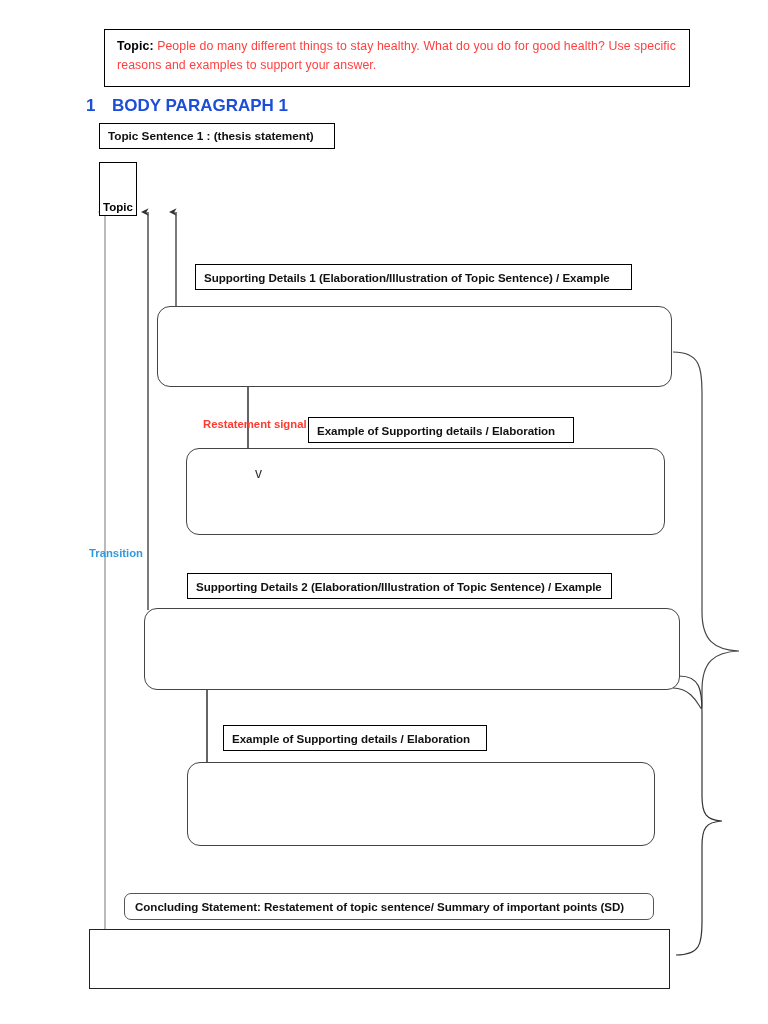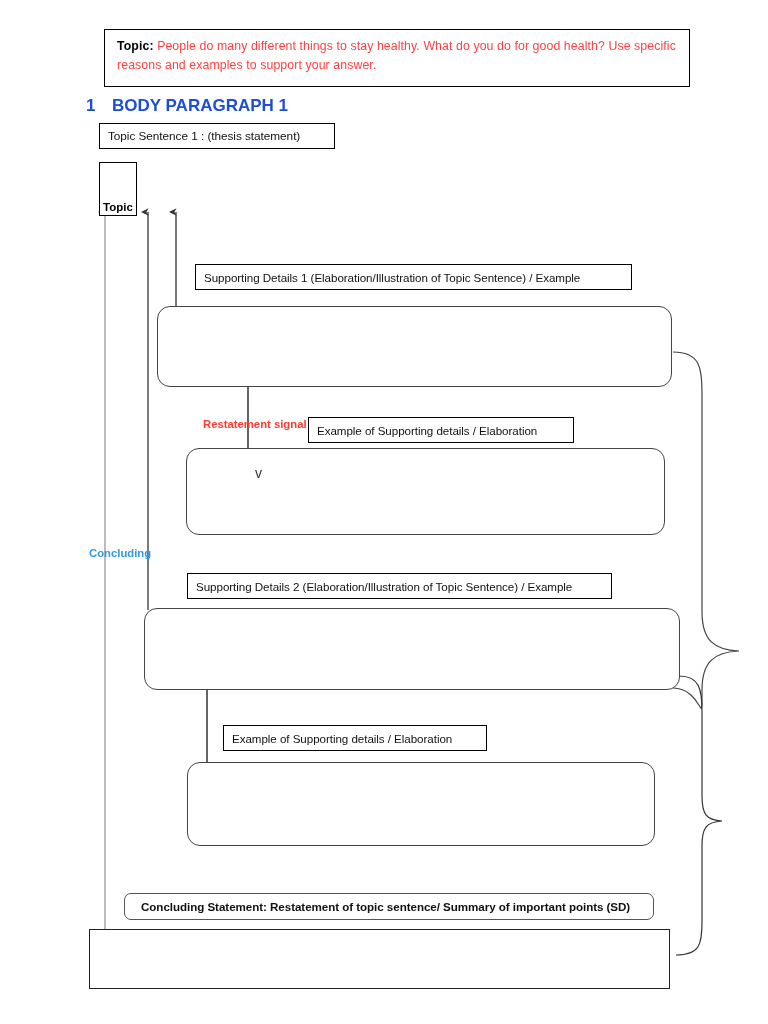--- a/index.html
+++ b/index.html
@@ -42,21 +42,21 @@
   }
   #para-heading .num { display:inline-block; width: 26px; }
 
   
   .labelbox {
     border: 1px solid #000;
     background: #fff;
     display: flex;
     align-items: center;
     font-size: 11.6px;
-    font-weight: normal;
+    font-weight: bold;
     color: #111;
     padding: 12px 8px;
     letter-spacing: -0.05px;
     white-space: nowrap;
   }
 
   #topic-sentence-box { left: 99px; top: 123px; width: 236px; height: 26px; font-size: 11.8px; }
   #sd1-label  { left: 195px; top: 264px; width: 437px; height: 26px; }
   #sd1-ex-label { left: 308px; top: 417px; width: 266px; height: 25px; }
   #sd2-label  { left: 187px; top: 573px; width: 425px; height: 18px; }
@@ -86,21 +86,21 @@
 
   #sd1-ex-box .vmark {
     position: absolute; left: 68px; top: 16px;
     font-size: 14px; color: #333; font-family: "Liberation Sans", sans-serif;
   }
 
   
   #concluding-box {
     left: 124px; top: 893px; width: 530px; height: 27px;
     border: 1px solid #555; border-radius: 7px; background: #fff;
-    display: flex; align-items: center; padding: 0 16px;
+    display: flex; align-items: center; padding: 0 10px;
     font-size: 11.6px; font-weight: bold; color: #111;
     white-space: nowrap; letter-spacing: -0.05px;
   }
 
   
   #bottom-box {
     left: 89px; top: 929px; width: 581px; height: 60px;
     border: 1px solid #222; background: #fff;
   }
 
@@ -179,21 +179,21 @@
 
 <div class="abs" id="transition-signal-label">Restatement signal</div>
 
 <div class="abs labelbox" id="sd1-ex-label">
   <span>Example of Supporting details / Elaboration</span>
 </div>
 <div class="abs roundbox" id="sd1-ex-box">
   <span class="vmark">v</span>
 </div>
 
-<div class="abs" id="transition-label">Concluding</div>
+<div class="abs" id="transition-label">Transition</div>
 
 <div class="abs labelbox" id="sd2-label">
   <span>Supporting Details 2 (Elaboration/Illustration of Topic Sentence) / Example</span>
 </div>
 <div class="abs roundbox" id="sd2-box">
   <span></span>
 </div>
 
 <div class="abs labelbox" id="sd2-ex-label">
   <span>Example of Supporting details / Elaboration</span>

